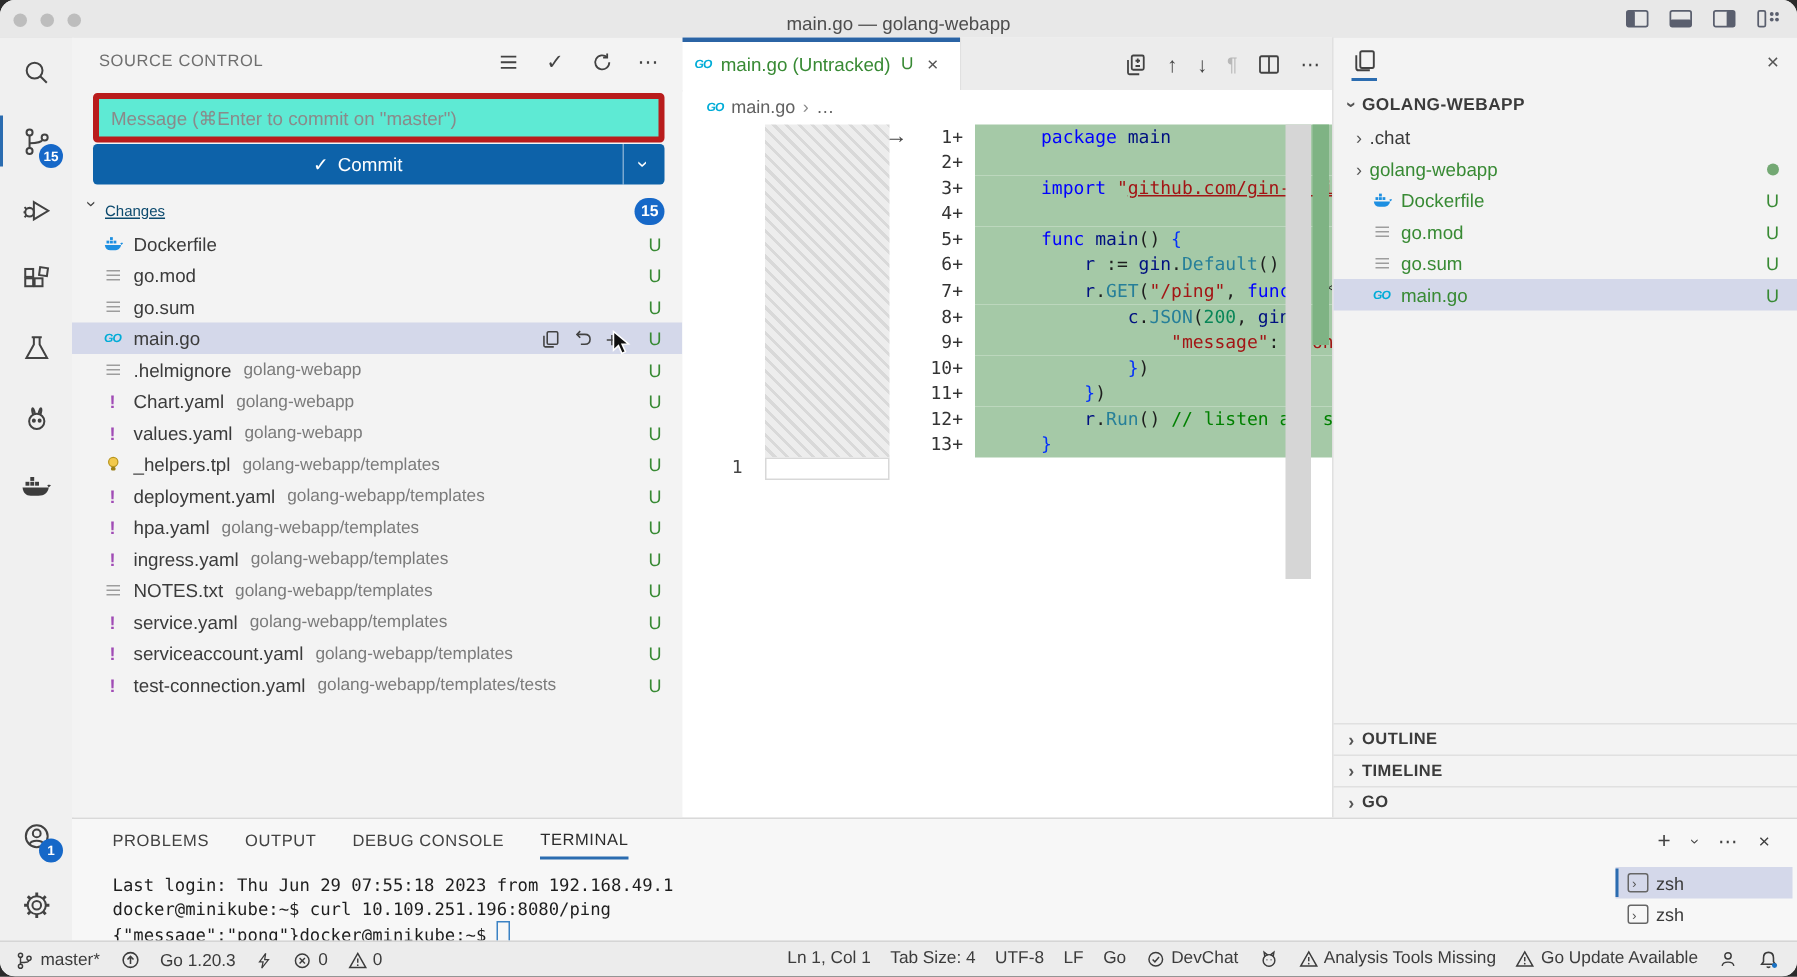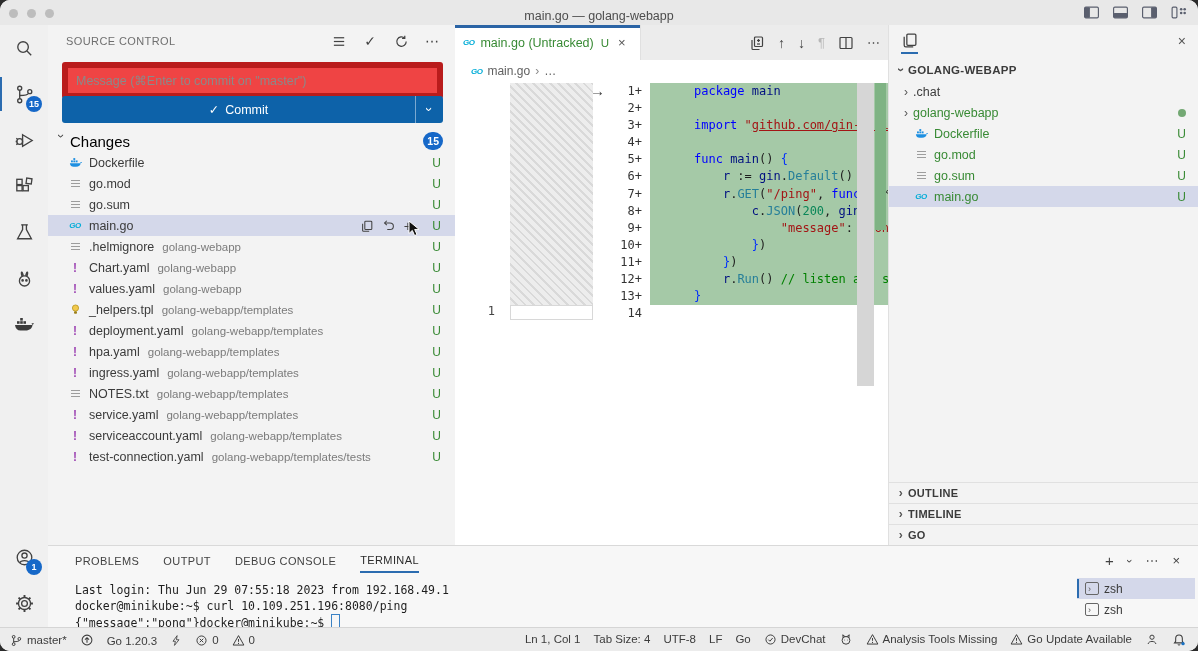--- a/index.html
+++ b/index.html
@@ -18,30 +18,30 @@
   .act-item.active::before{content:"";position:absolute;left:0;top:6px;bottom:6px;width:2px;background:#2b6cb0;}
   .act-badge{position:absolute;right:6px;bottom:5px;min-width:16px;height:16px;border-radius:9px;background:#1668c8;color:#fff;
              font-size:9px;font-weight:bold;display:flex;align-items:center;justify-content:center;padding:0 3px;box-sizing:border-box;}
   .act-bottom{position:absolute;bottom:2px;left:0;width:48px;}
   
   .sidebar{position:absolute;top:25px;left:48px;width:407px;bottom:106px;background:#f3f3f3;border-right:1px solid #e0e0e0;overflow:hidden;}
   .sc-header{position:absolute;top:0;left:0;right:0;height:32px;}
   .sc-title{position:absolute;left:18px;top:10px;font-size:11px;color:#6f6f6f;letter-spacing:.4px;}
   .sc-actions{position:absolute;right:14px;top:7px;display:flex;gap:13px;color:#424242;align-items:center;}
   .sc-actions .ic{width:18px;height:18px;display:flex;align-items:center;justify-content:center;font-size:14px;}
-  .sc-input{position:absolute;top:37px;left:14px;right:12px;height:25px;background:#ef4444;border:6px solid #b91c1c;border-radius:3px;
+  .sc-input{position:absolute;top:37px;left:14px;right:12px;height:25px;background:#5eead4;border:4px solid #b91c1c;border-radius:3px;
             font-size:12.5px;color:#333;padding:0 8px;font-family:"Liberation Sans",sans-serif;}
   .sc-input::placeholder{color:#8a8a8a;}
   .commit-btn{position:absolute;top:71px;left:14px;right:12px;height:27px;background:#0d62a9;border-radius:3px;color:#fff;
               display:flex;align-items:center;}
   .commit-main{flex:1;display:flex;align-items:center;justify-content:center;gap:6px;font-size:12.5px;}
   .commit-split{width:27px;align-self:stretch;border-left:1px solid rgba(255,255,255,.45);display:flex;align-items:center;justify-content:center;}
   .changes-hdr{position:absolute;top:105px;left:0;right:0;height:22px;display:flex;align-items:center;}
   .changes-chev{margin-left:6px;width:14px;color:#424242;font-size:12px;}
-  .changes-lbl{margin-left:2px;font-size:15px;color:#000000;}
+  .changes-lbl{margin-left:2px;font-size:10px;color:#0c4a6e;text-decoration:underline;}
   .changes-badge{position:absolute;right:12px;top:2px;min-width:19px;height:18px;border-radius:10px;background:#1668c8;color:#fff;
                  font-size:10.5px;font-weight:bold;display:flex;align-items:center;justify-content:center;padding:0 4px;box-sizing:border-box;}
   .scm-files{position:absolute;top:127px;left:0;right:0;}
   .scm-row{position:relative;height:21px;display:flex;align-items:center;}
   .scm-row.selected{background:#d4d8ea;}
   .scm-ficon{width:16px;margin-left:19px;display:flex;justify-content:center;align-items:center;flex:none;}
   .scm-name{margin-left:6px;font-size:12.5px;color:#3b3b3b;white-space:nowrap;}
   .scm-desc{margin-left:8px;font-size:11.5px;color:#7b7b7b;white-space:nowrap;overflow:hidden;}
   .scm-status{position:absolute;right:14px;font-size:12px;color:#388a34;}
   .scm-rowacts{position:absolute;right:34px;display:flex;gap:8px;color:#424242;align-items:center;}
@@ -532,24 +532,20 @@
             <span class="t"><span class="pl">    </span><span class="br">}</span><span class="pl">)</span></span>
           </div>
           <div class="cl added">
             <span class="g">12+</span>
             <span class="t"><span class="pl">    </span><span class="id">r</span><span class="pl">.</span><span class="fn">Run</span><span class="pl">() </span><span class="com">// listen and serve</span></span>
           </div>
           <div class="cl added">
             <span class="g">13+</span>
             <span class="t"><span class="br">}</span></span>
           </div>
-          <div class="cl">
-            <span class="g">14</span>
-            <span class="t"></span>
-          </div>
         </div>
       <div class="ed-scroll"></div>
       <div class="ed-ruler"></div>
     </div>
   </div>
 
   <div class="rightpanel">
     <div class="rp-header">
       <span class="rp-viewicon">
         <svg width="17" height="17" viewBox="0 0 16 16" fill="none" stroke="#424242" stroke-width="1.2">

